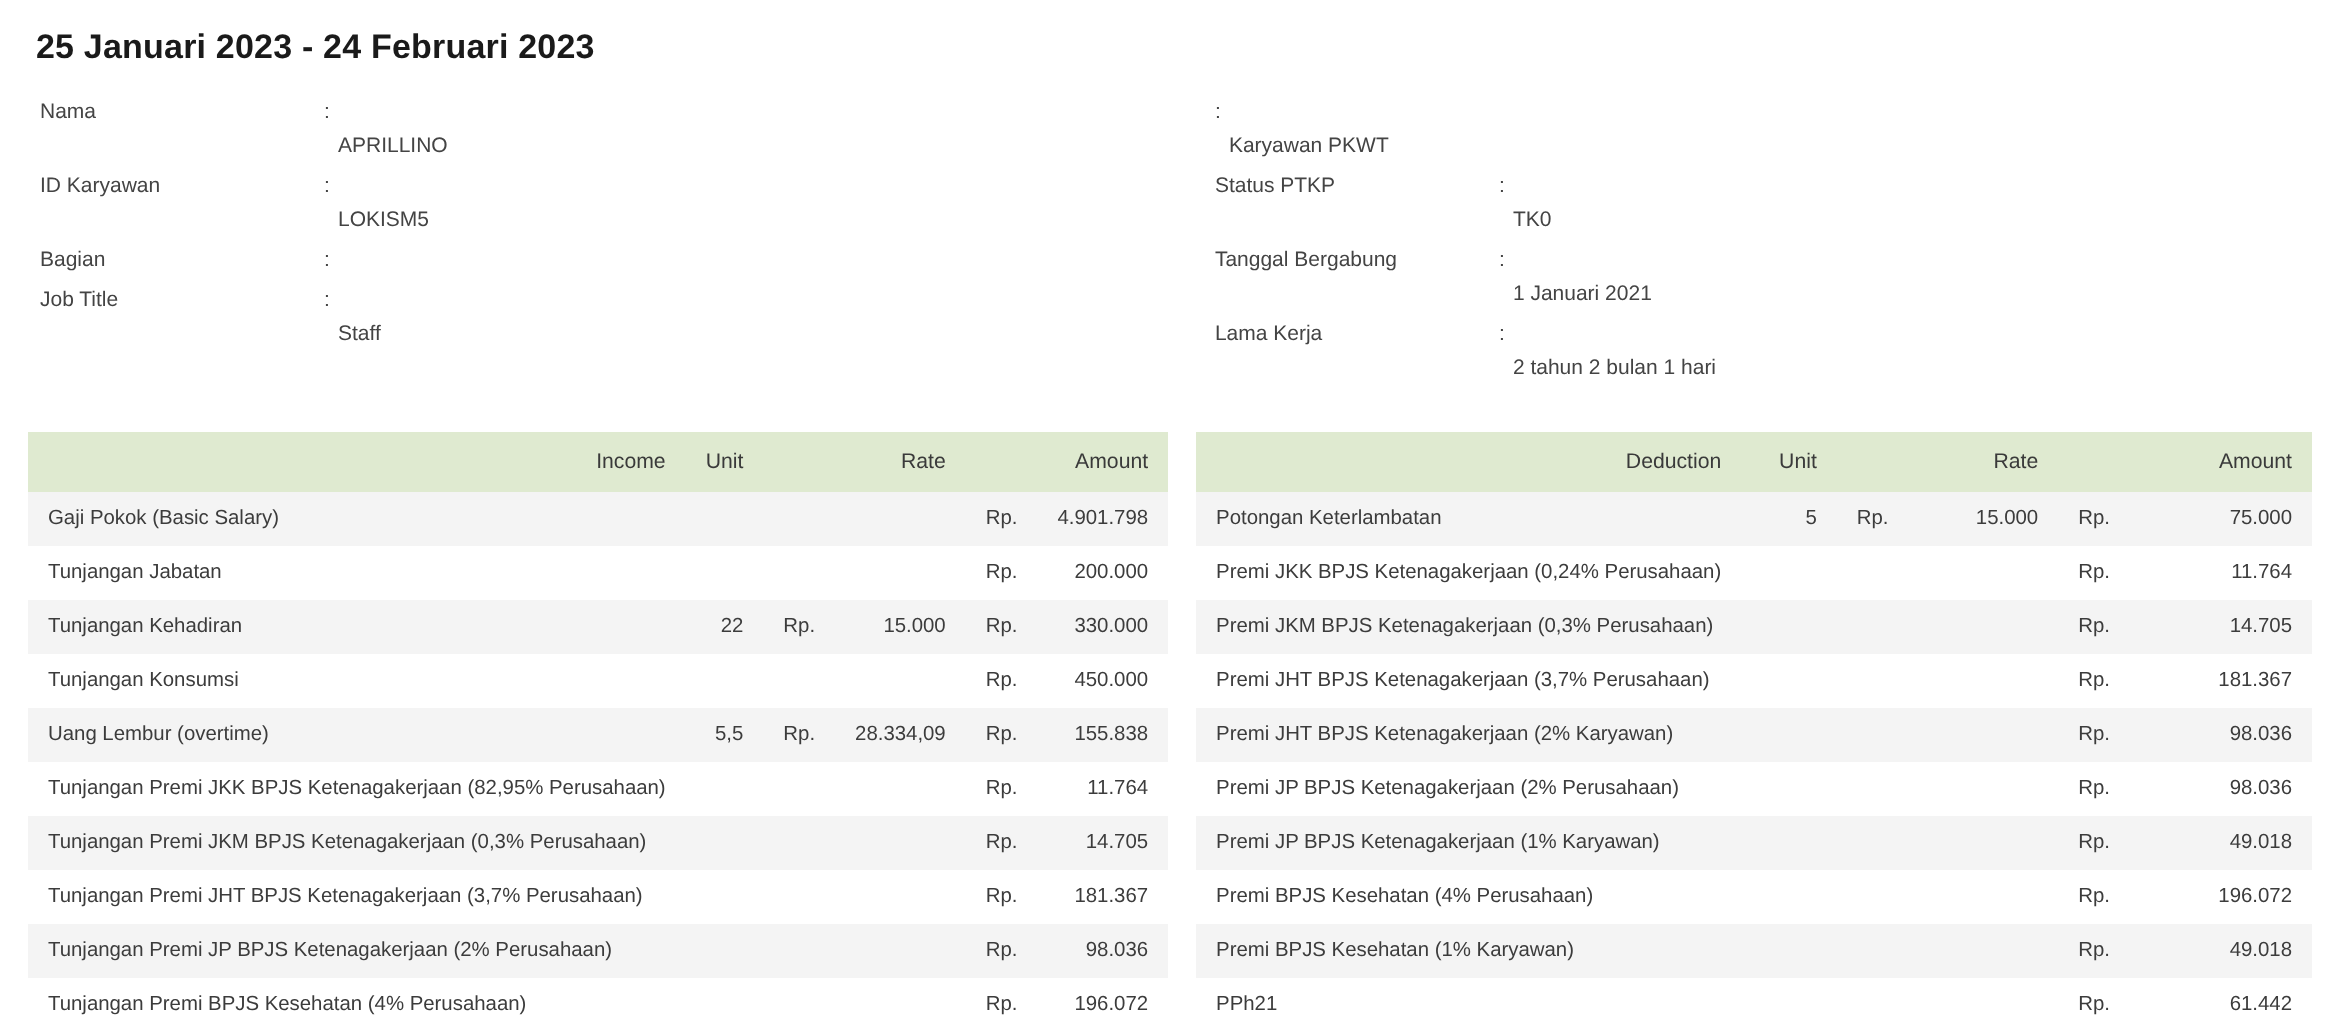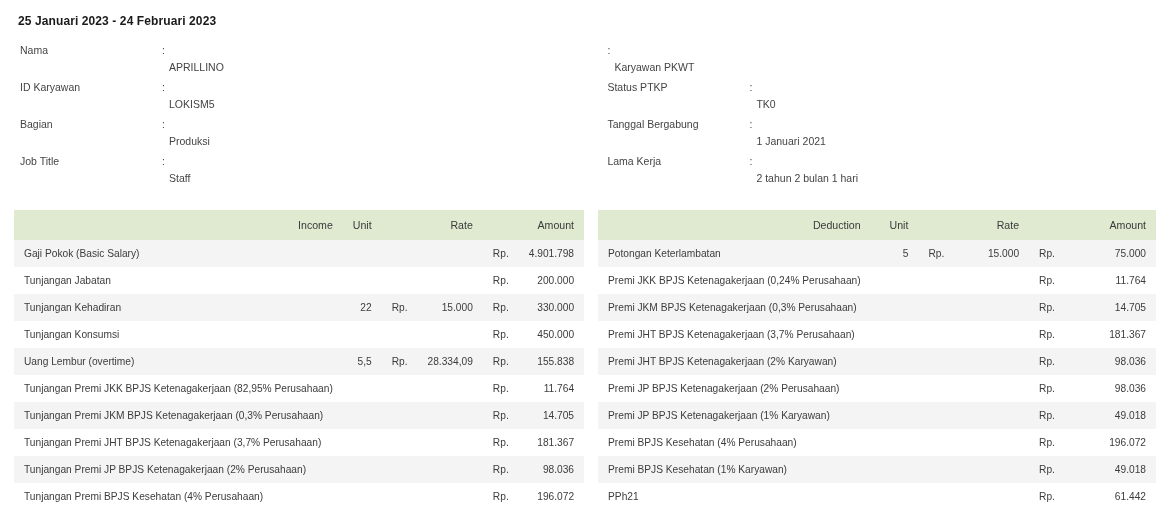--- a/index.html
+++ b/index.html
@@ -10,21 +10,21 @@
     font-family: "Liberation Sans", sans-serif;
     color: #333333;
   }
   .page {
     position: relative;
     width: 1170px; height: 517px;
     padding: 10px 14px 0 14px;
     overflow: hidden;
   }
   .period-title {
-    font-size: 12px;
+    font-size: 17px;
     font-weight: bold;
     color: #1a1a1a;
     margin: 4px 0 12px 4px;
     letter-spacing: 0.1px;
   }
   .info-wrap {
     display: flex;
     gap: 17px;
     margin-bottom: 22px;
   }
@@ -94,21 +94,20 @@
         <span class="info-value">APRILLINO</span>
       </div>
       <div class="info-row">
         <span class="info-label">ID Karyawan</span>
         <span class="info-sep">:</span>
         <span class="info-value">LOKISM5</span>
       </div>
       <div class="info-row">
         <span class="info-label">Bagian</span>
         <span class="info-sep">:</span>
-        <span class="info-value">Produksi</span>
       </div>
       <div class="info-row">
         <span class="info-label">Job Title</span>
         <span class="info-sep">:</span>
         <span class="info-value">Staff</span>
       </div>
     </div>
     <div class="info-col right">
       <div class="info-row">
         <span class="info-sep">:</span>

